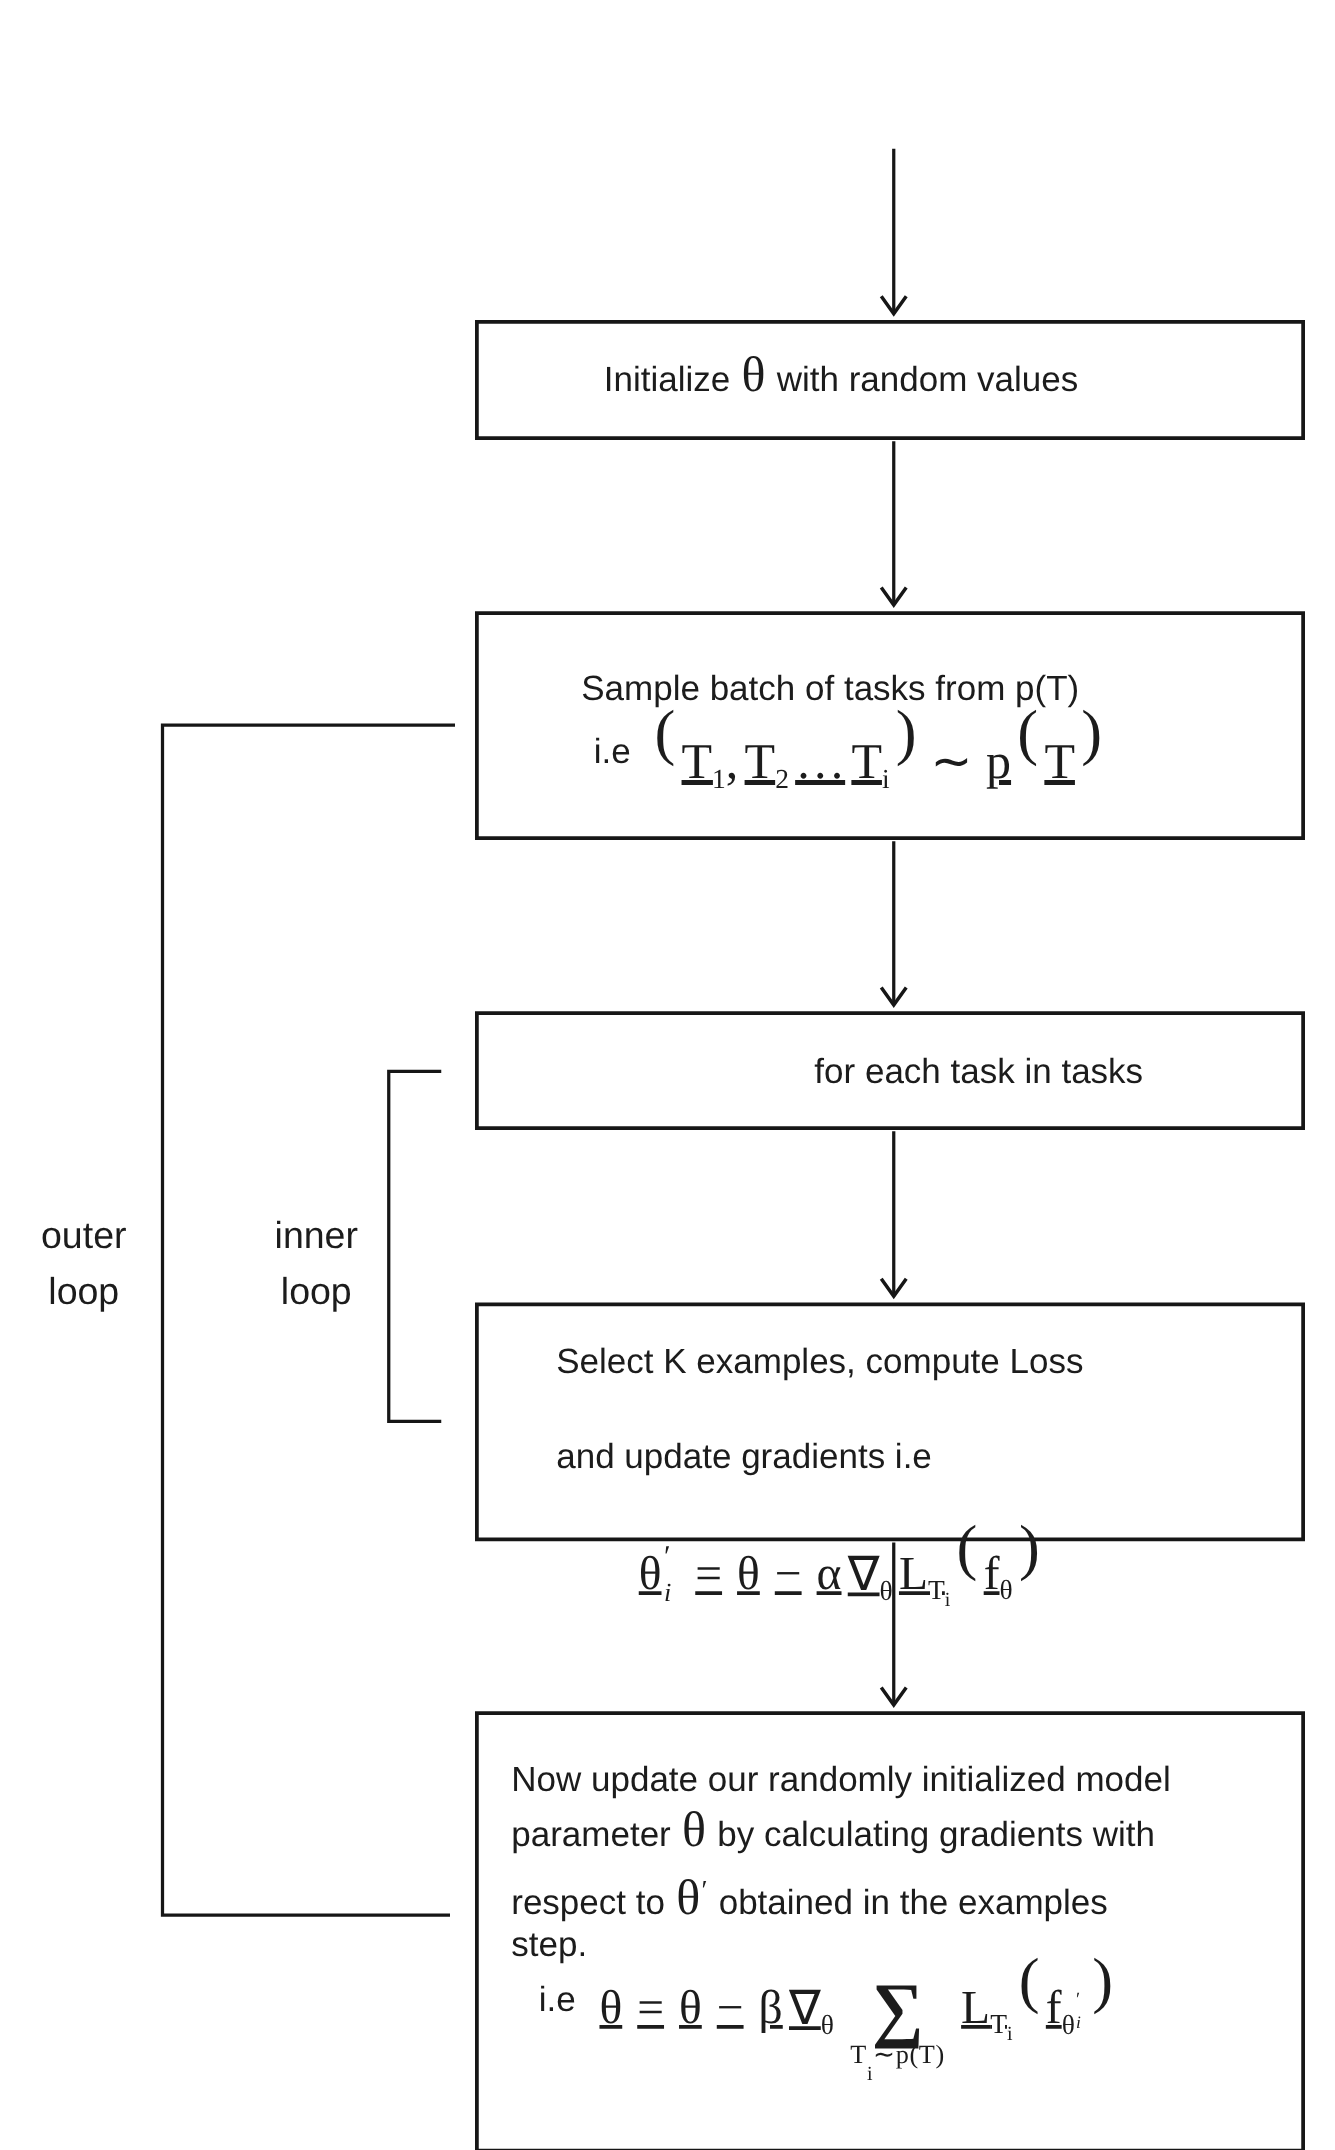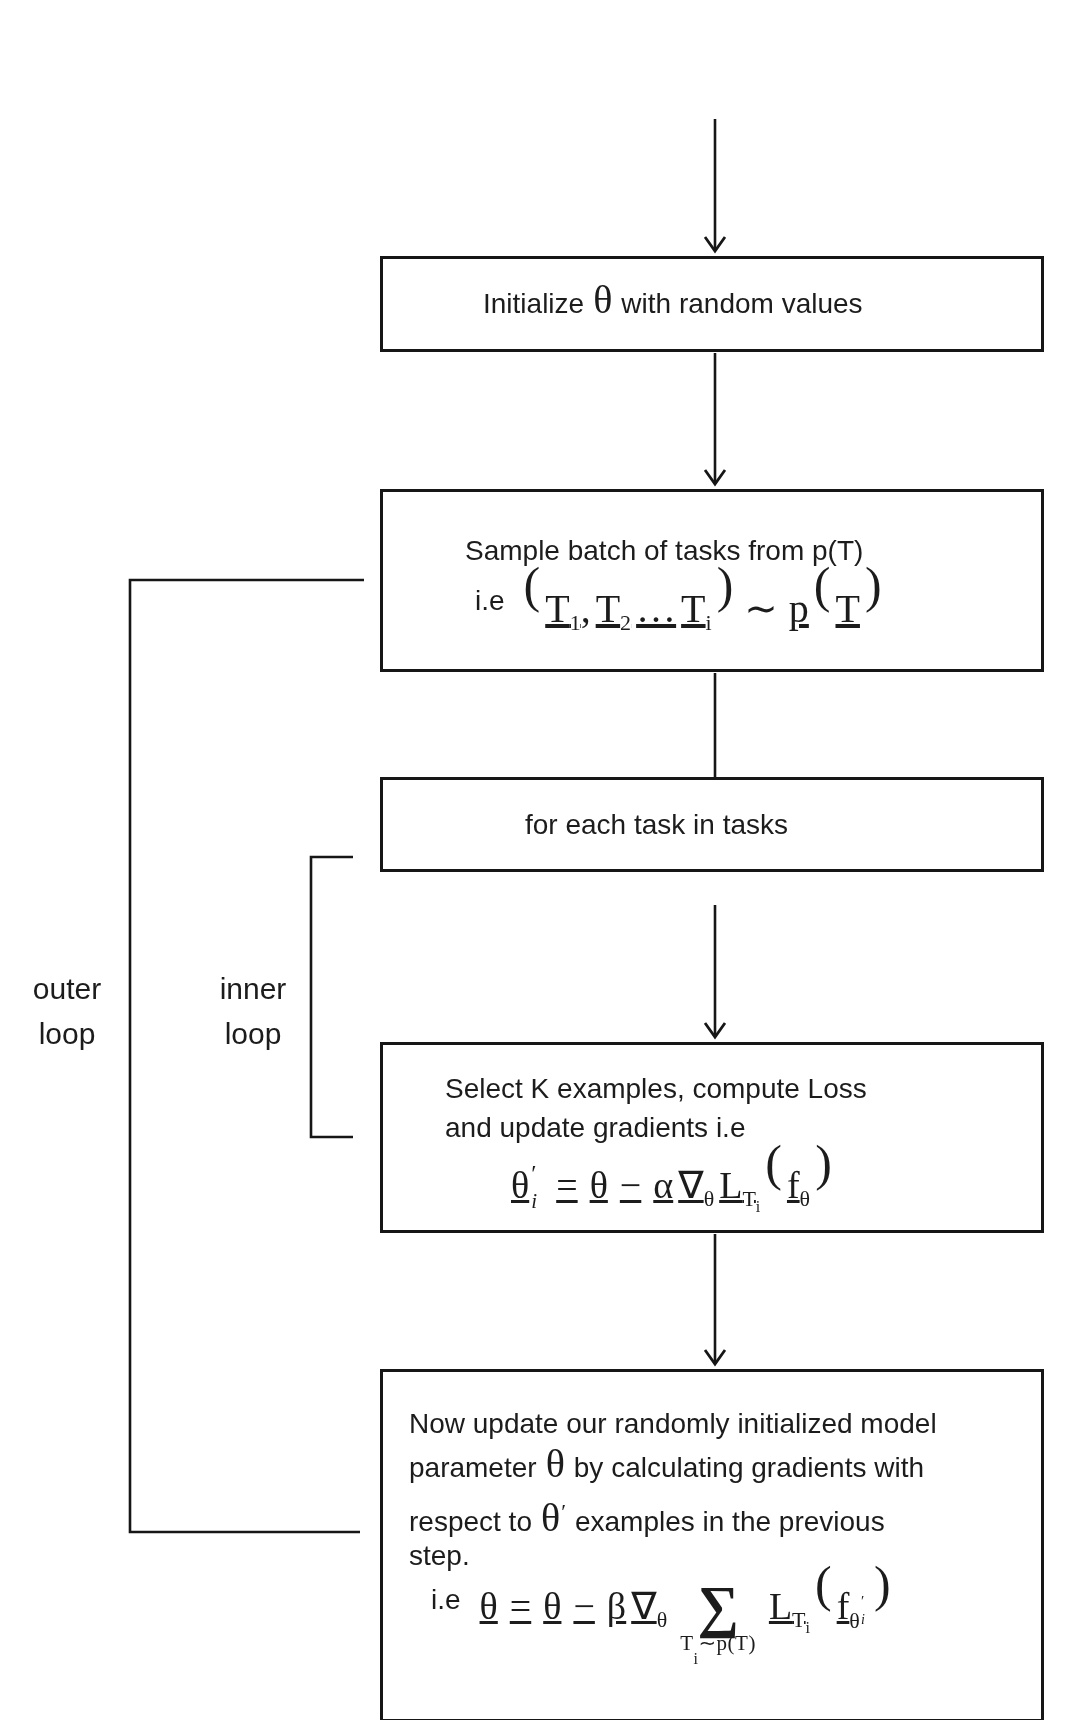--- a/index.html
+++ b/index.html
@@ -30,23 +30,23 @@
   }
   .box-text {
     font-size: 28px;
     line-height: 36px;
     white-space: nowrap;
   }
   #box-distribution { top: 22px;  height: 96px; }
   #box-distribution .box-text { padding-left: 66px; }
   #box-initialize  { top: 256px; height: 96px; }
   #box-sample      { top: 489px; height: 183px; }
-  #box-foreach     { top: 777px; height: 95px; }
+  #box-foreach     { top: 809px; height: 95px; align-items: center; }
   #box-foreach .box-text { padding-left: 142px; }
-  #box-select      { top: 1042px; height: 191px; justify-content: flex-start; padding-top: 24px; }
+  #box-select      { top: 1042px; height: 191px; justify-content: flex-start; padding-top: 24px; gap: 37px; }
   #box-update      { top: 1369px; height: 353px; justify-content: flex-start; padding-top: 30px; }
 
   
   .inline-row {
     display: flex;
     align-items: baseline;
     column-gap: 9px;
     font-size: 28px;
     line-height: 36px;
     white-space: nowrap;
@@ -184,21 +184,21 @@
   <div class="box" id="box-update">
     <div class="box-text">Now update our randomly initialized model</div>
     <div class="inline-row">
       <span>parameter</span>
       <span class="theta-big">θ</span>
       <span>by calculating gradients with</span>
     </div>
     <div class="inline-row">
       <span>respect to</span>
       <span><span class="theta-big">θ</span><span class="sup-prime">′</span></span>
-      <span>examples in the previous</span>
+      <span>obtained in the examples</span>
     </div>
     <div class="box-text">step.</div>
     <div class="formula" id="update-formula">
       <span class="ie">i.e</span>
       <span class="tok">θ</span>
       <span class="tok op">=</span>
       <span class="tok">θ</span>
       <span class="tok op">−</span>
       <span class="tok">β</span>
       <span class="tok"><span>∇</span><span class="sub">θ</span></span>

